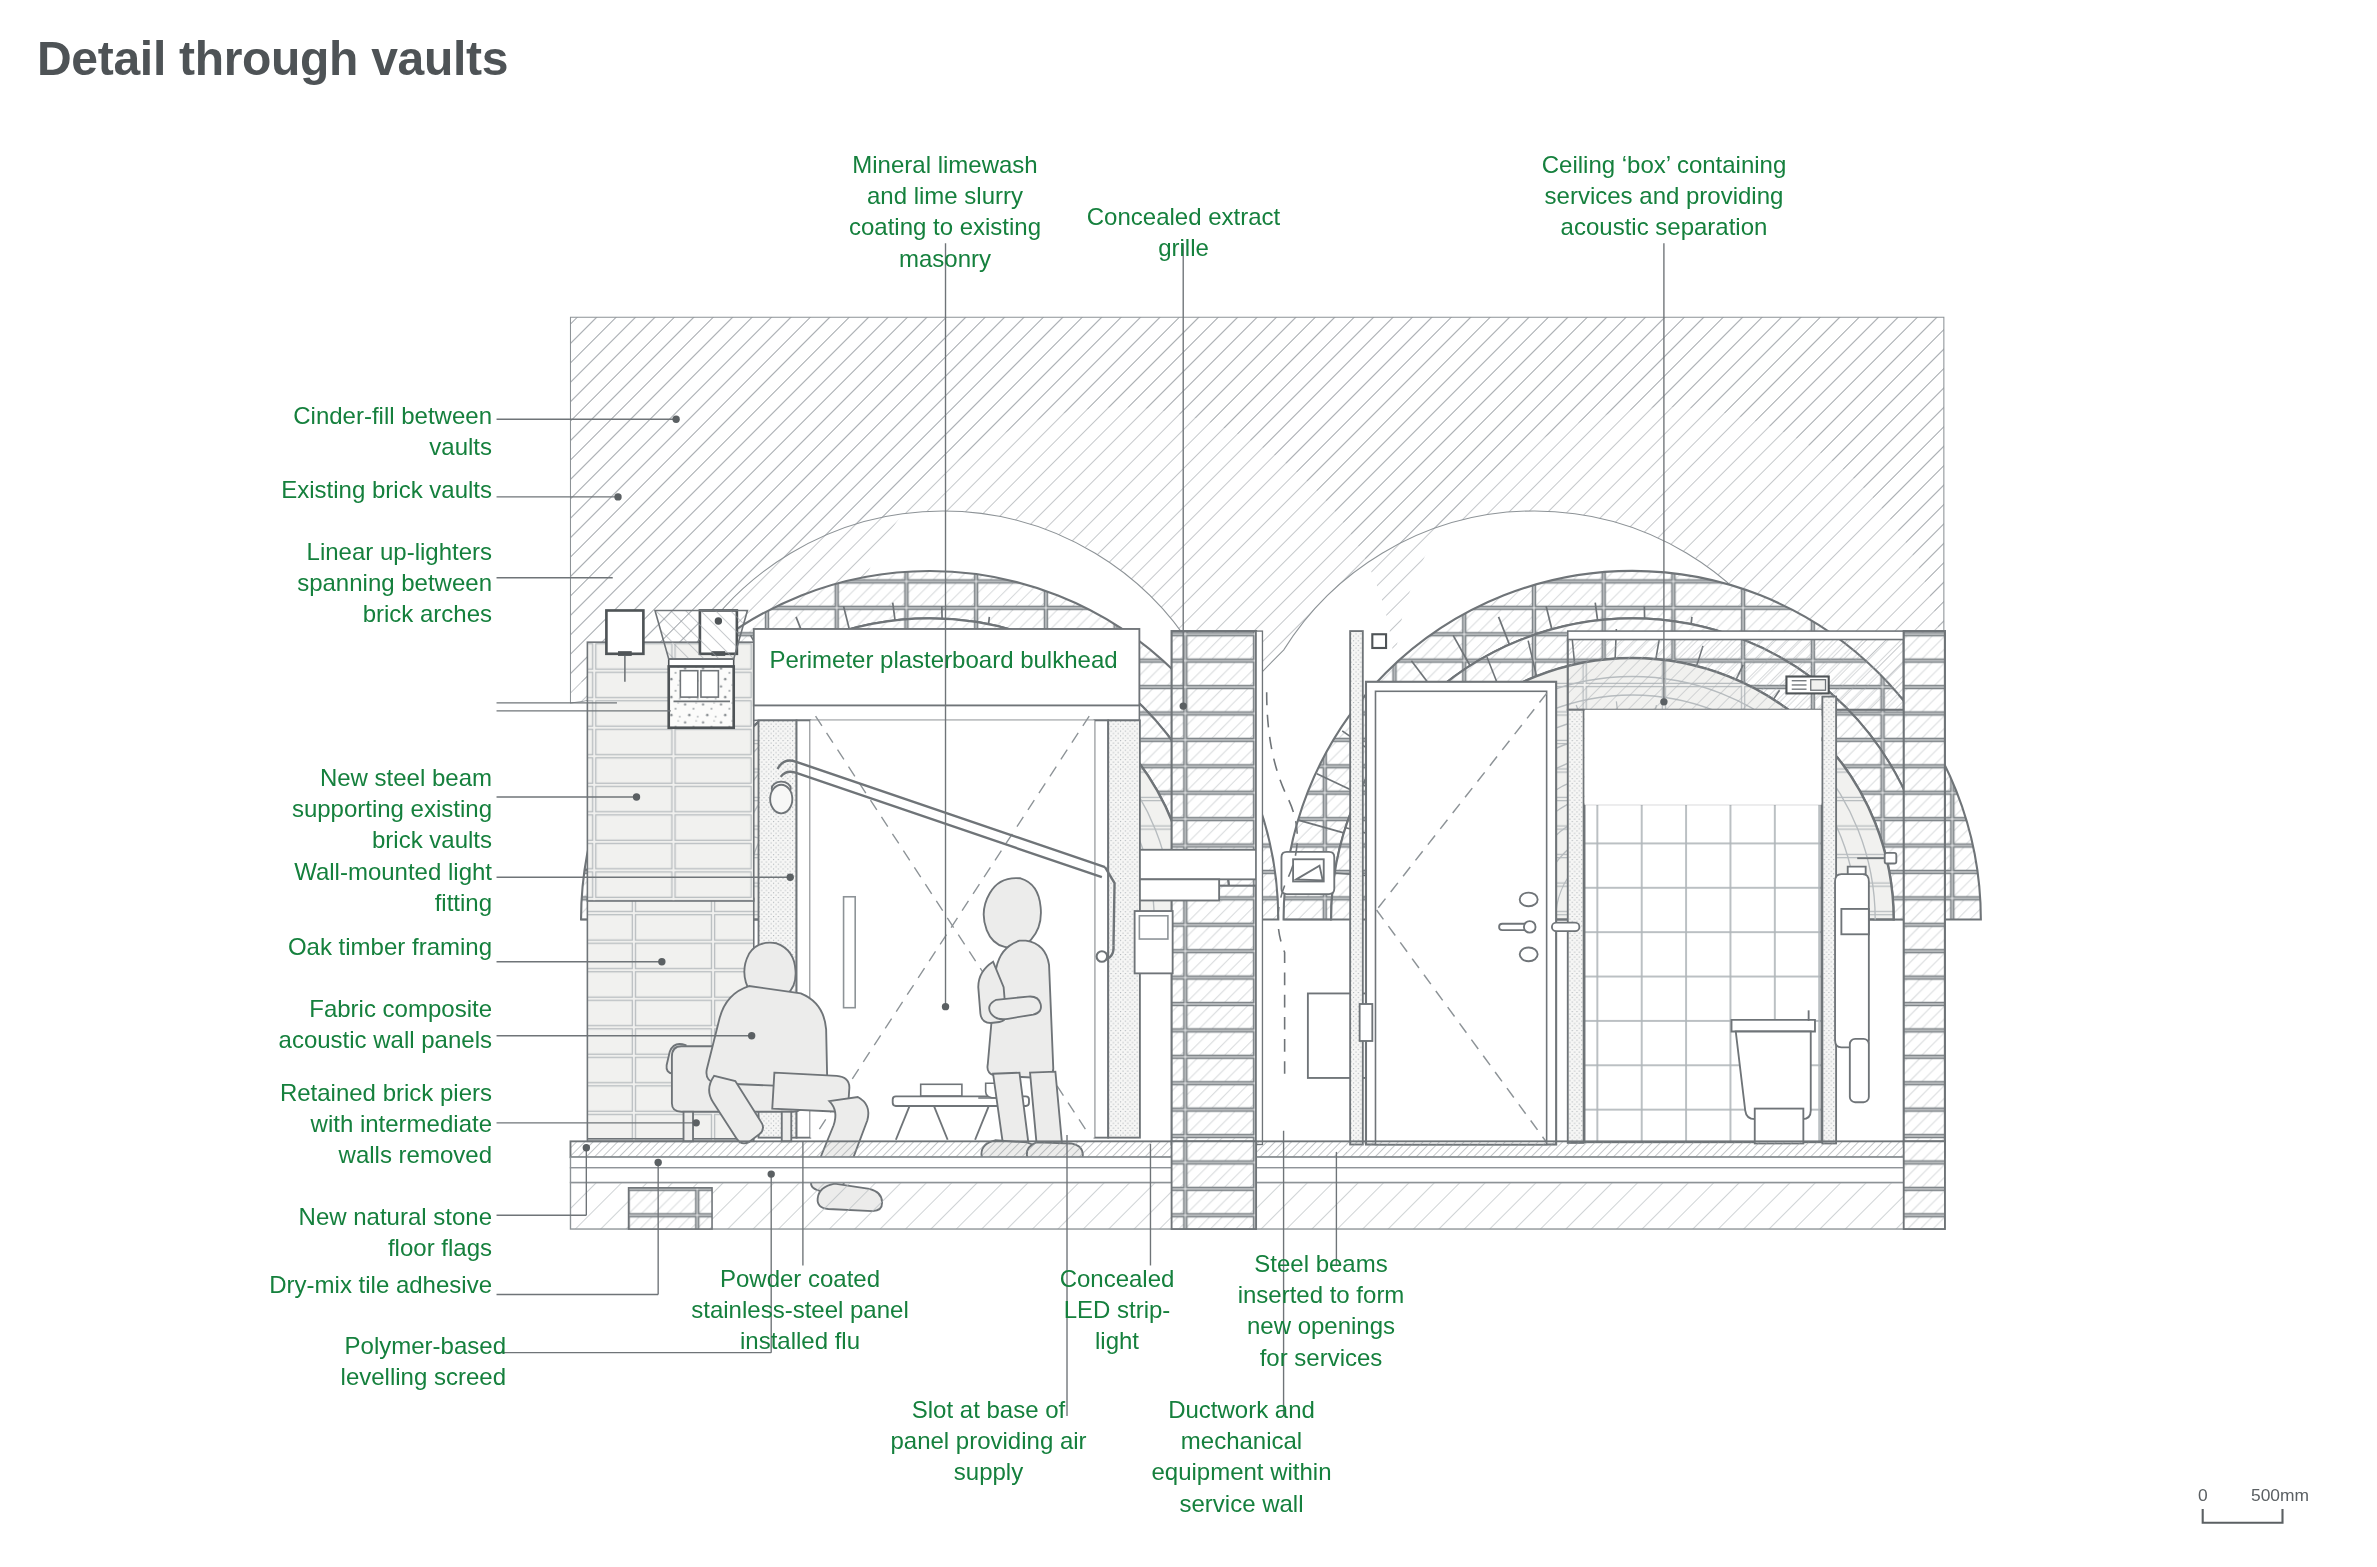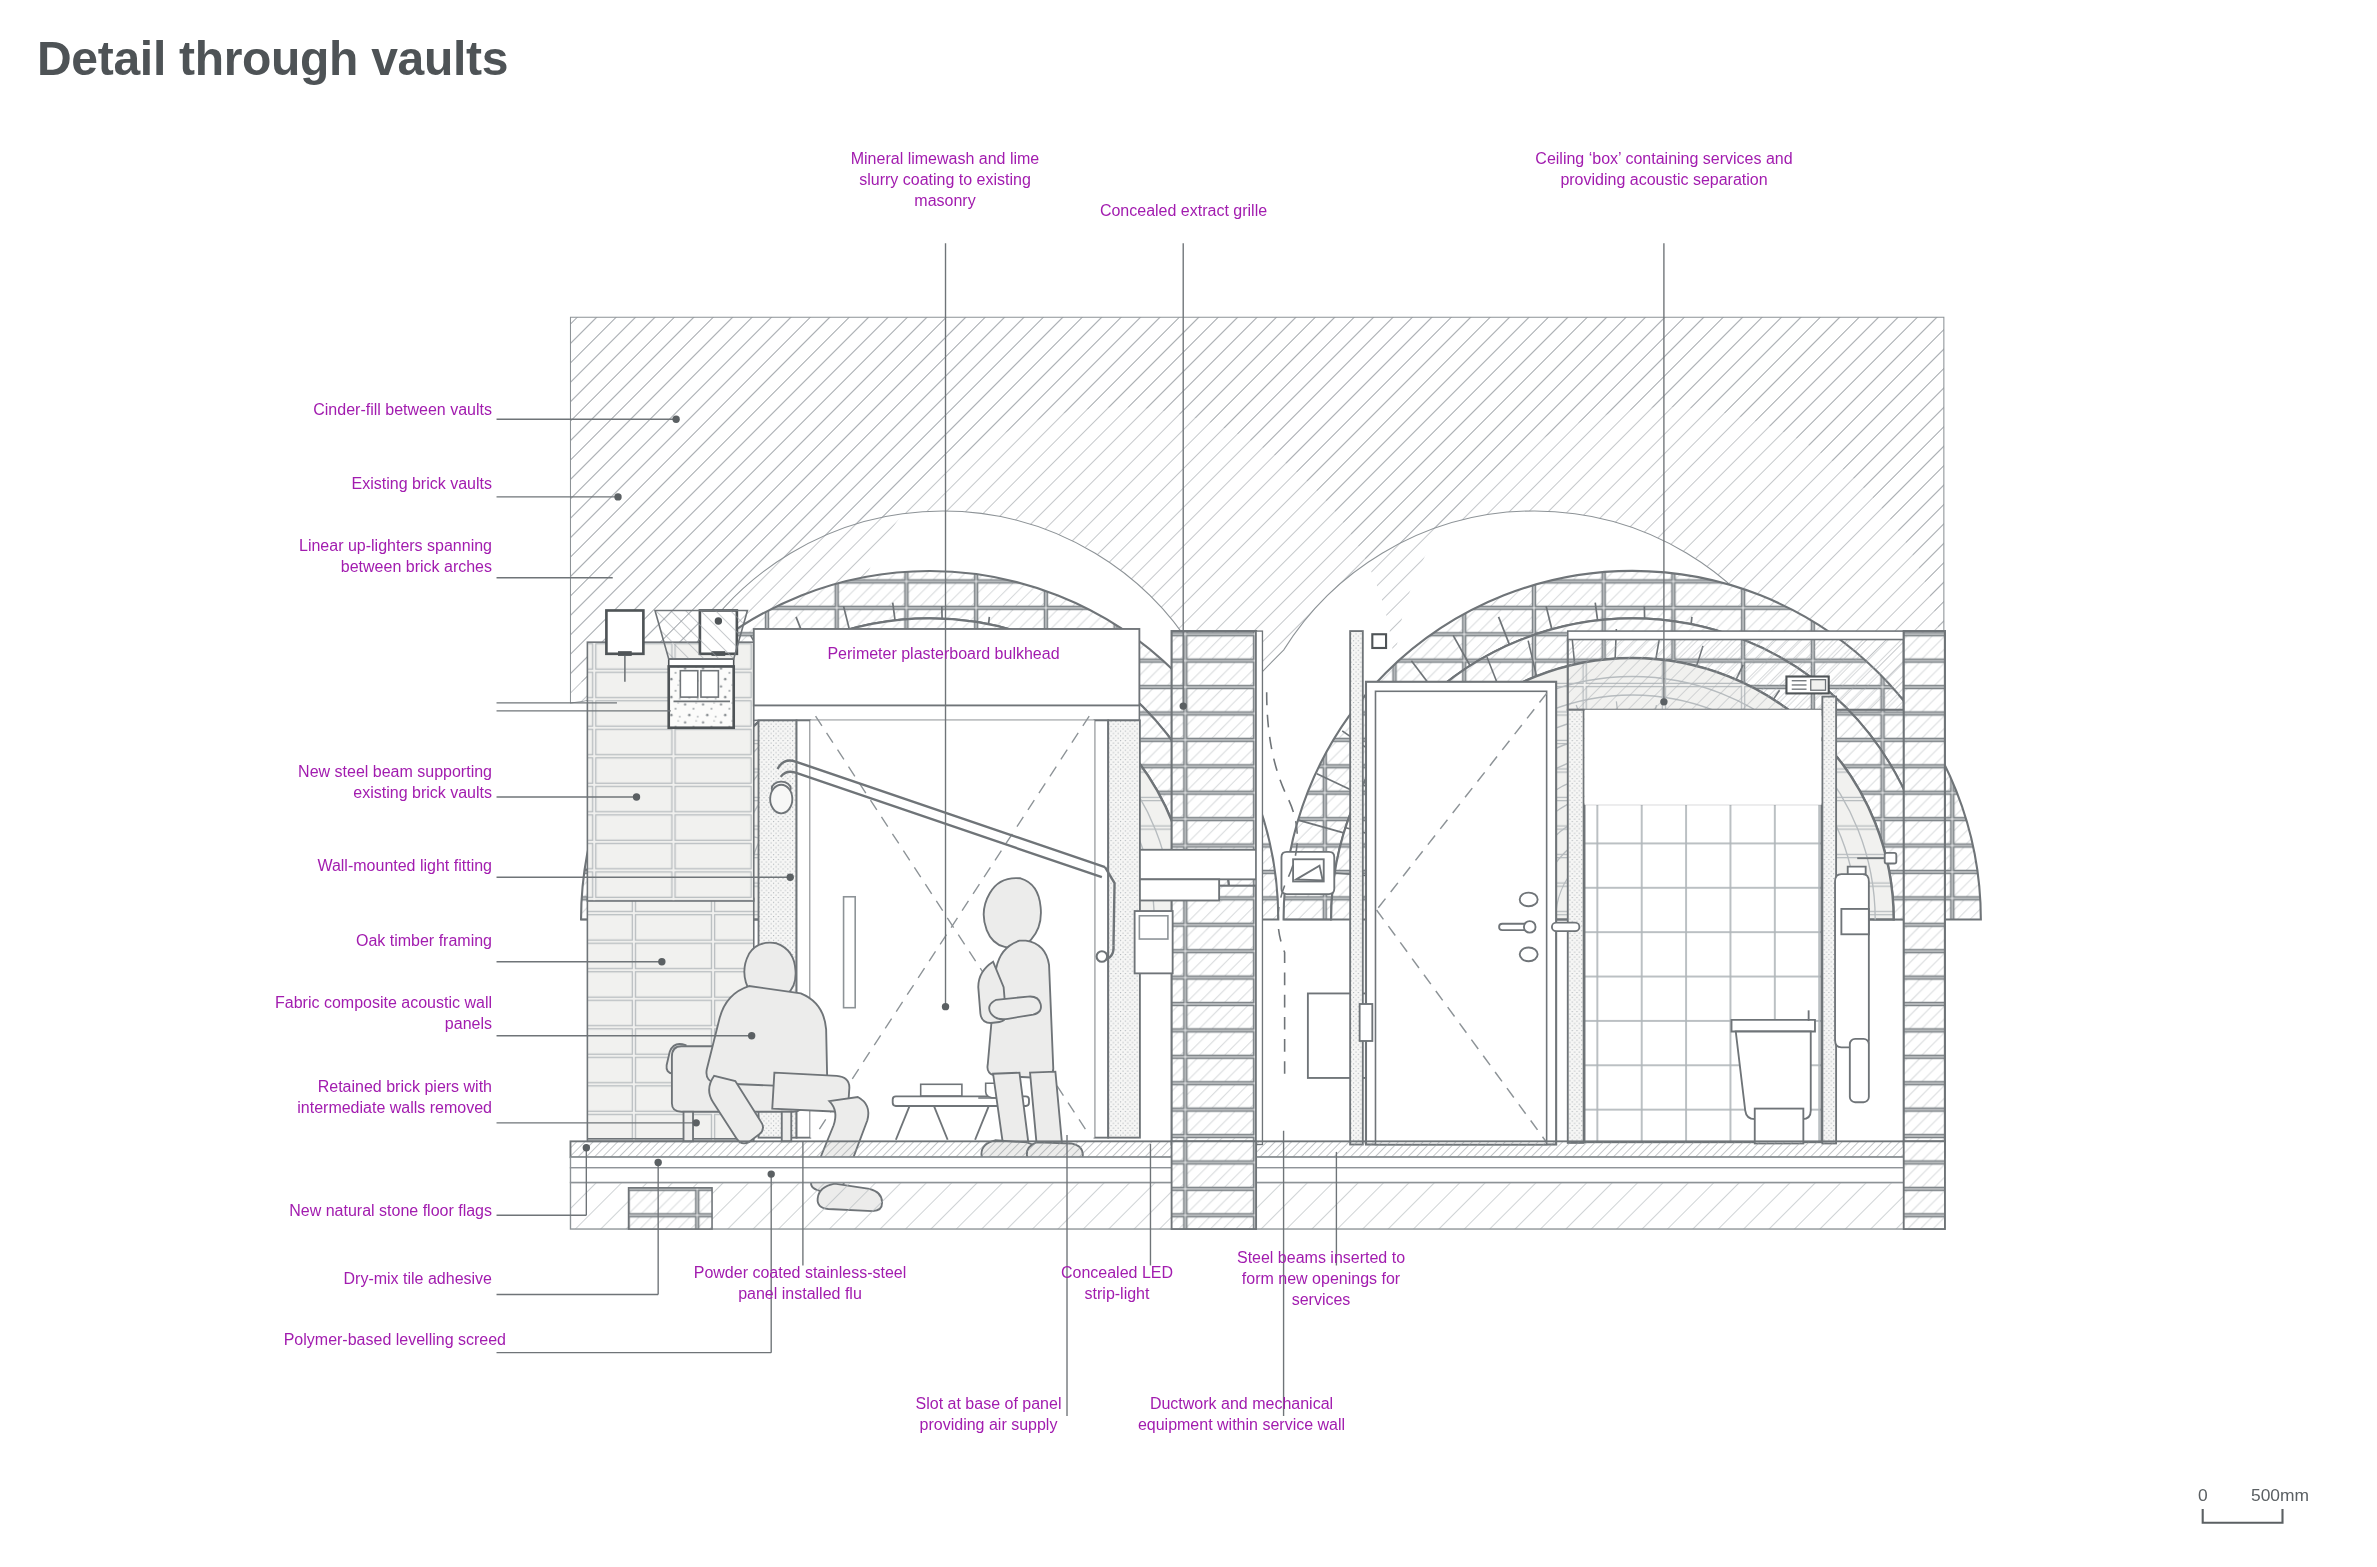--- a/index.html
+++ b/index.html
@@ -11,21 +11,21 @@
   .page{position:absolute;inset:0;}
 
   
   #page-title{
     position:absolute;left:37px;top:31px;
     font-size:48px;font-weight:bold;letter-spacing:-0.3px;
     color:#4e5356;white-space:nowrap;
   }
 
   
-  .anno{position:absolute;font-size:16px;line-height:1.30;color:#a21caf;}
+  .anno{position:absolute;font-size:24px;line-height:1.30;color:#15803d;}
   .anno.r{text-align:right;}
   .anno.c{text-align:center;}
 
   
   #drawing{position:absolute;left:0;top:0;width:2377px;height:1568px;}
 
   
   #scalebar{position:absolute;left:2198px;top:1485px;}
   #scalebar .nums{position:relative;height:23px;font-size:17.4px;color:#5b6063;}
   #scalebar .n0{position:absolute;left:0px;top:0;}

